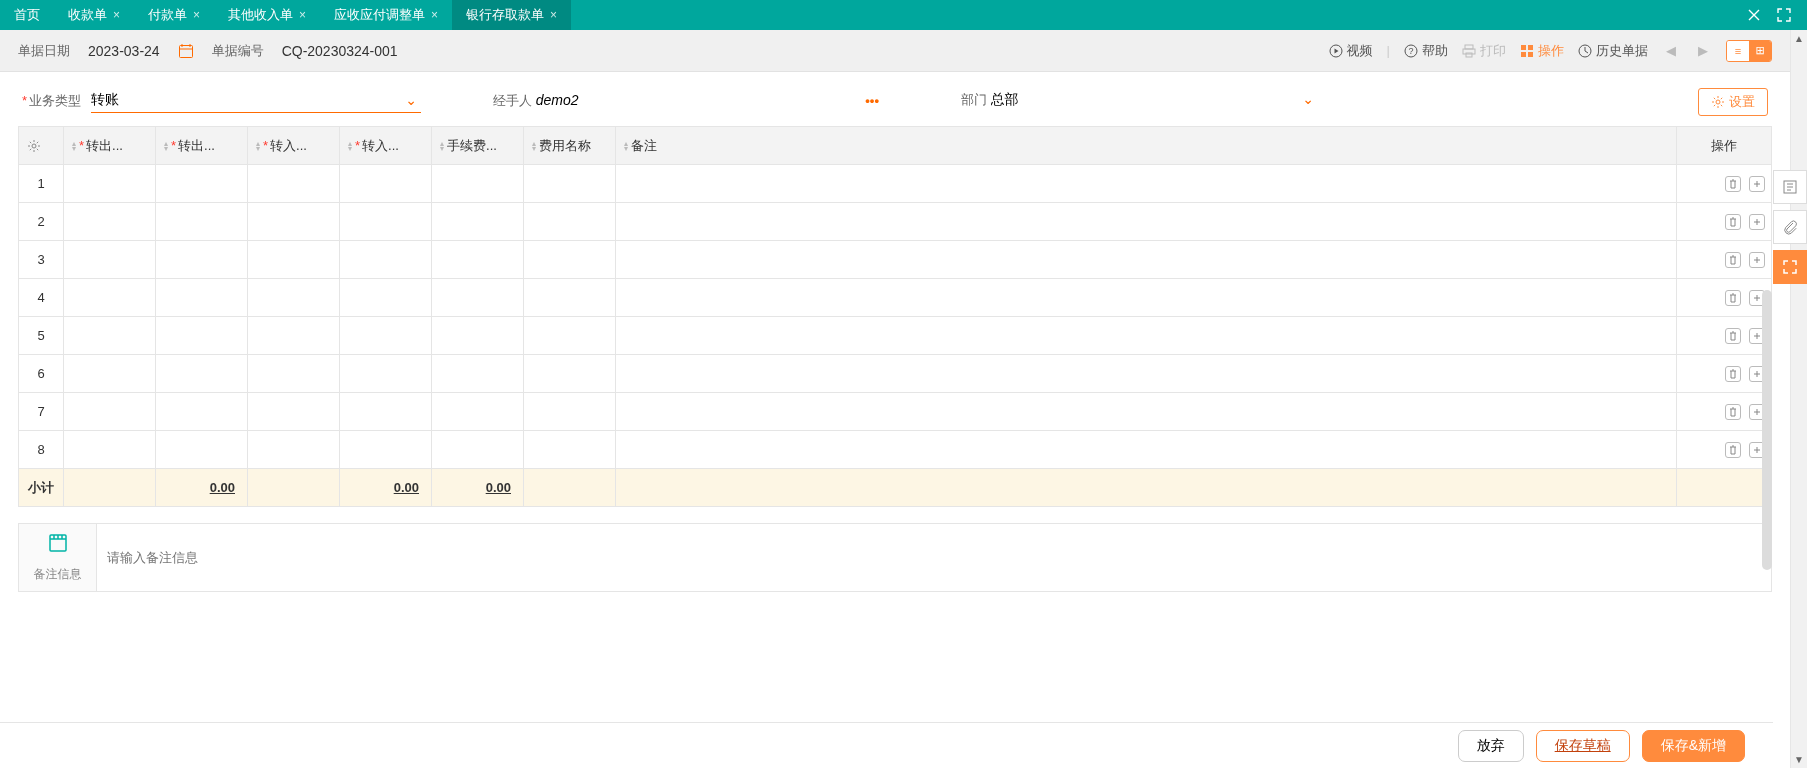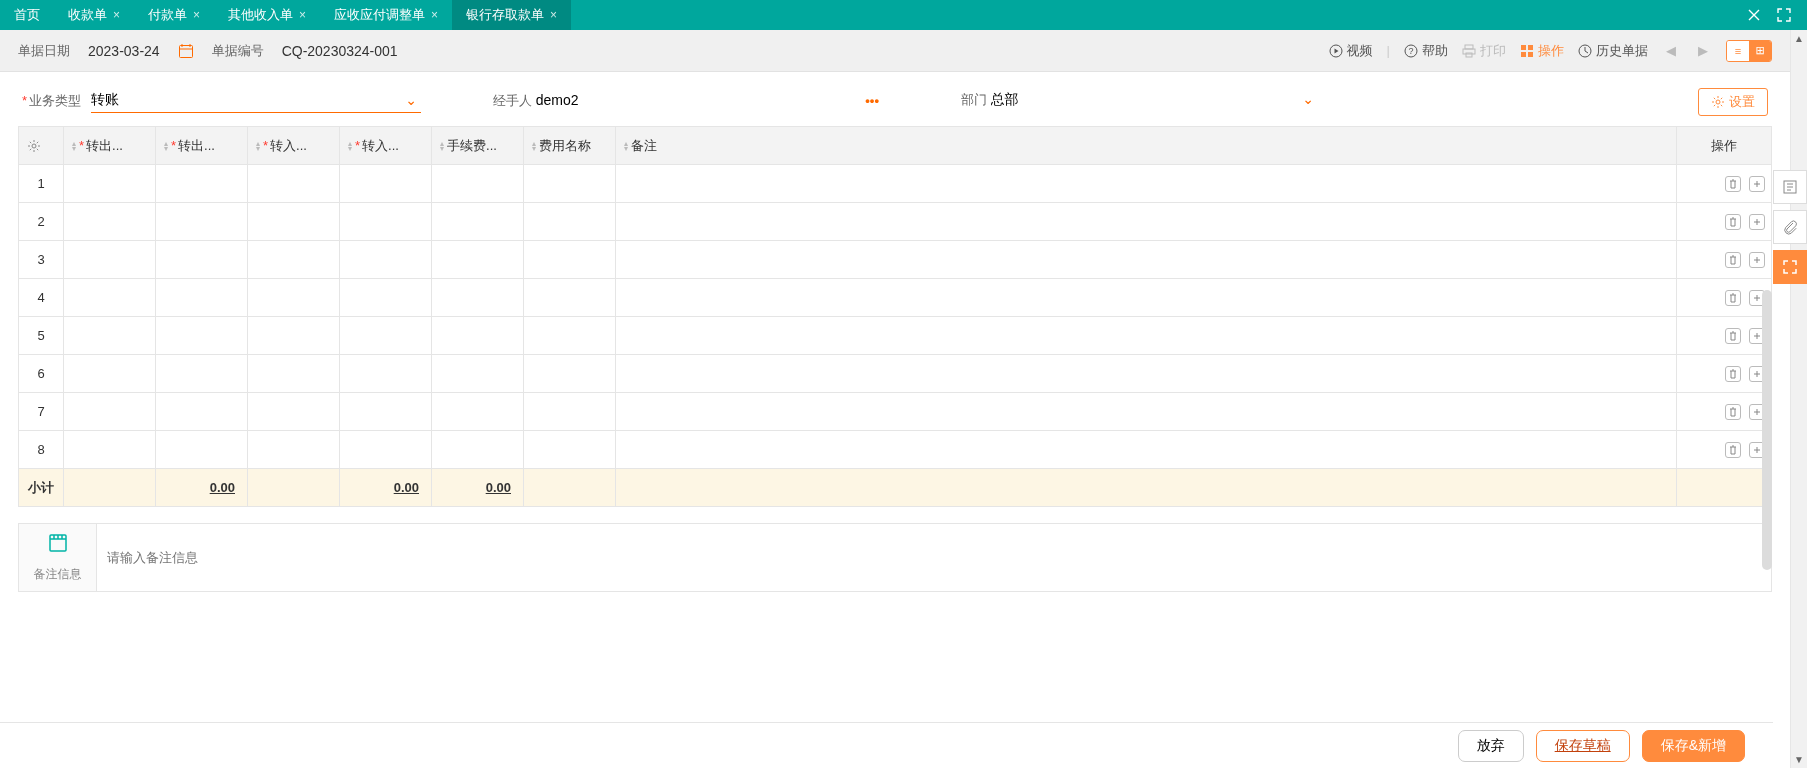--- a/index.html
+++ b/index.html
@@ -138,21 +138,21 @@
       border: none;
       border-bottom: 1px solid transparent;
       font-size: 14px;
       padding: 4px 0;
       outline: none;
       background: transparent;
     }
     .biz { width: 330px; border-bottom: 1px solid #ff6a00; }
     .biz-wrap { position: relative; display: inline-block; }
     .biz-caret { position: absolute; right: 4px; top: 4px; color: #ff6a00; font-size: 14px; }
-    .handler { width: 320px; border-bottom: 1px solid transparent; }
+    .handler { width: 320px; border-bottom: 1px solid transparent; font-style: italic; }
     .handler-wrap { position: relative; display: inline-block; margin-left: 50px; }
     .ellipsis-btn { color: #ff6a00; font-weight: bold; cursor: pointer; margin-left: 6px; }
     .dept-wrap { position: relative; display: inline-block; margin-left: 60px; }
     .dept { width: 320px; }
     .dept-caret { color: #ff6a00; font-size: 14px; margin-left: -12px; }
     .settings-btn {
       margin-left: auto;
       border: 1px solid #ff8b3d;
       color: #ff8b3d;
       padding: 4px 12px;

